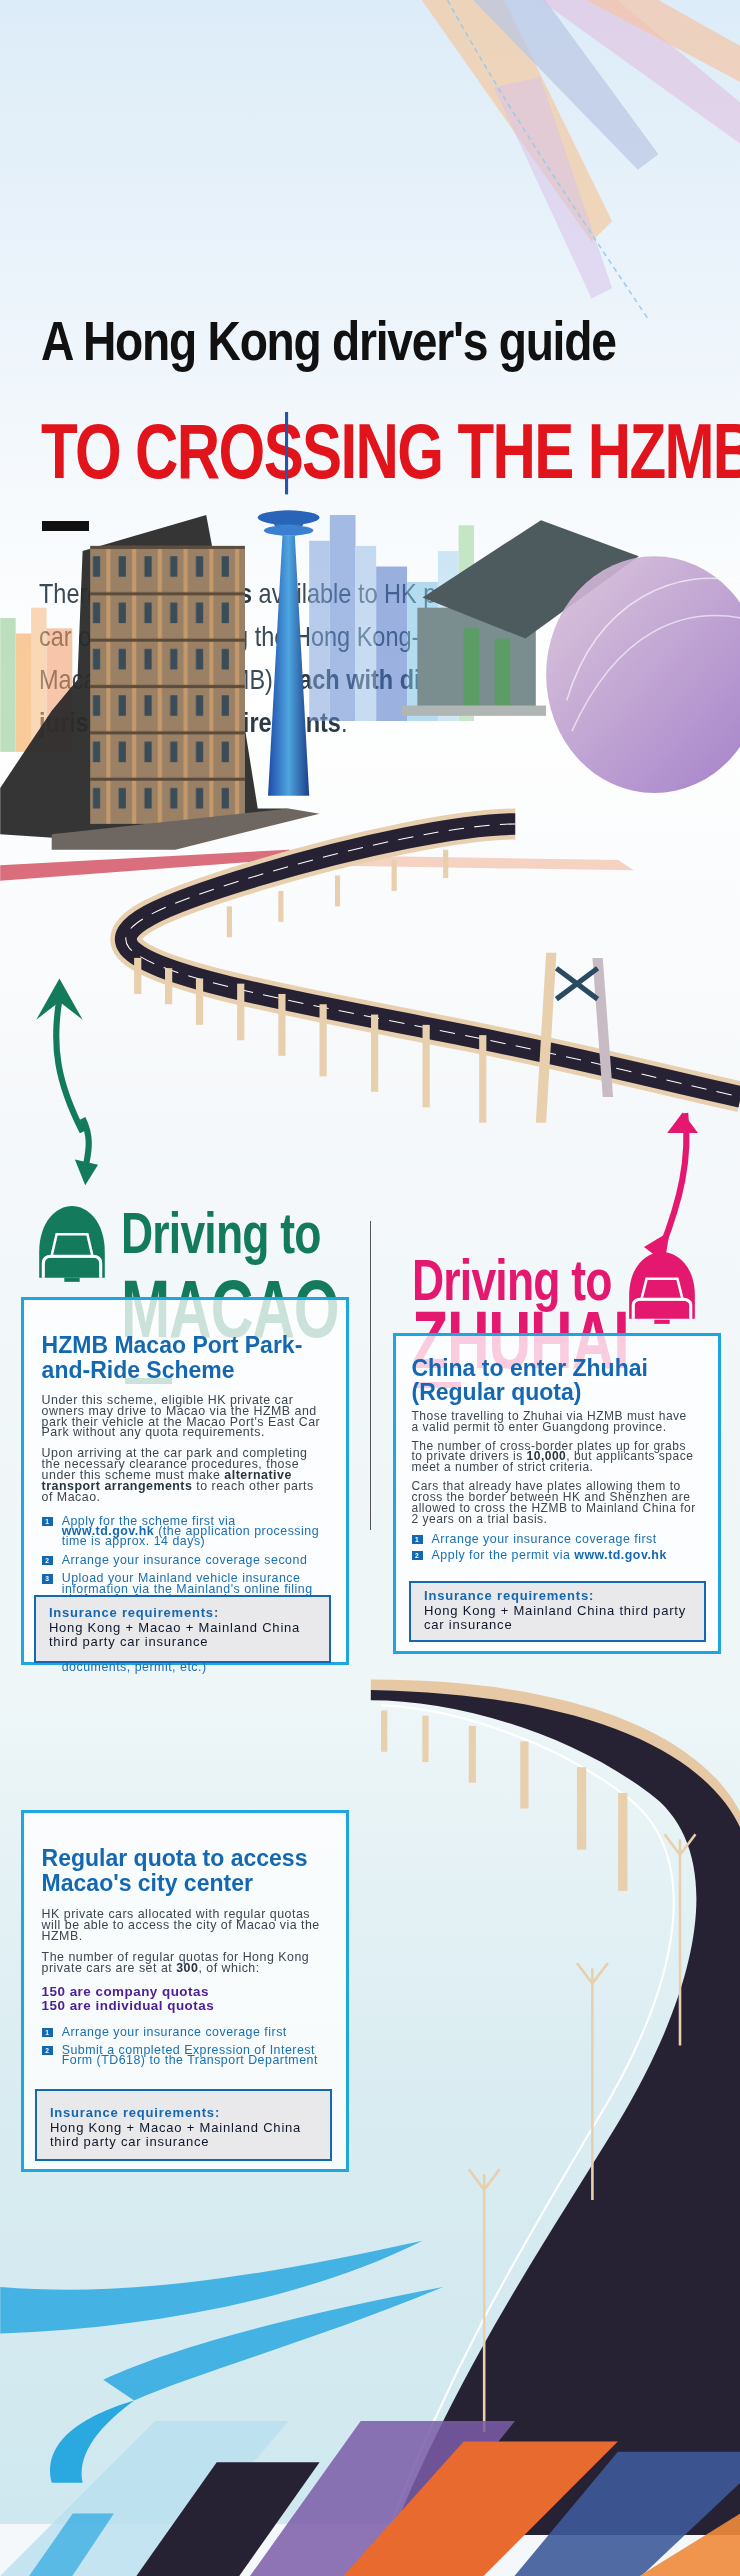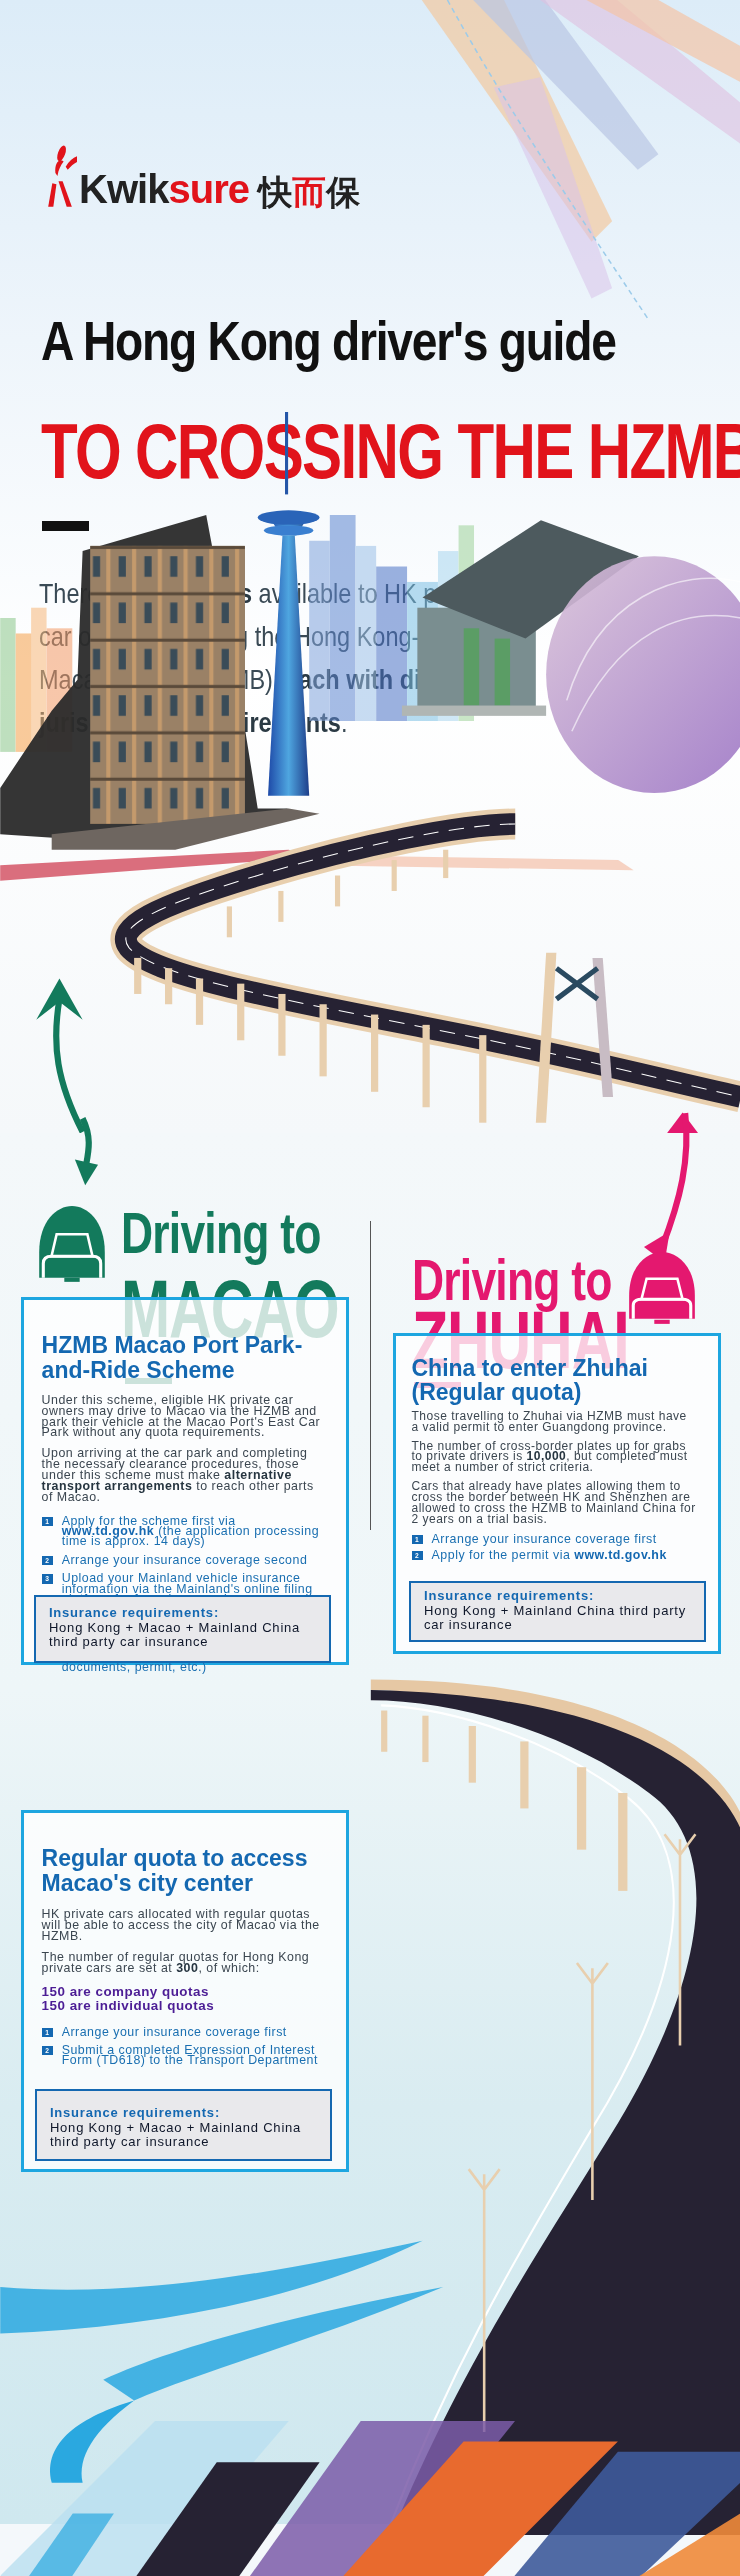--- a/index.html
+++ b/index.html
@@ -117,35 +117,20 @@
   <div class="hero">
     <svg class="hero-ribbons" viewBox="0 0 720 620">
       <polygon points="100,0 260,0 470,430 430,470" fill="#f2c9a0" opacity="0.7"></polygon>
       <polygon points="200,0 340,0 560,300 520,330" fill="#b9c6e4" opacity="0.7"></polygon>
       <polygon points="330,0 480,0 720,200 720,280" fill="#e0bfe0" opacity="0.6"></polygon>
       <polygon points="420,0 560,0 720,90 720,160" fill="#f4c4a6" opacity="0.7"></polygon>
       <polygon points="240,170 330,150 470,560 430,580" fill="#d8c2ea" opacity="0.55"></polygon>
       <path d="M150,0 C260,200 380,380 540,620" stroke="#9ccbea" stroke-width="3" stroke-dasharray="10,8" fill="none"></path>
     </svg>
 
-    <div class="logo">
-      <svg class="logo-mark" viewBox="0 0 70 200">
-        <ellipse cx="40" cy="92" rx="7" ry="16" fill="#e1131b" transform="rotate(20 40 92)"></ellipse>
-        <path d="M28,130 C26,110 36,100 44,108 C38,116 34,124 32,136 Z" fill="#e1131b"></path>
-        <path d="M48,118 C60,96 82,90 88,104 C74,104 62,112 52,124 Z" fill="#e1131b"></path>
-        <path d="M22,150 L14,196 L24,196 L30,152 Z" fill="#e1131b"></path>
-        <path d="M34,146 L50,196 L60,196 L42,146 Z" fill="#e1131b"></path>
-      </svg>
-      <div class="logo-text">
-        <span class="kwik">Kwik</span><span class="sure">sure</span>
-      </div>
-      <div class="logo-cn">
-        <span>快</span><span class="mid">而</span><span>保</span>
-      </div>
-    </div>
 
     <h1 class="hero-title">A Hong Kong driver's guide</h1>
     <h1 class="hero-title2">TO CROSSING THE HZMB</h1>
     <div class="hero-rule"></div>
 
     <p class="hero-intro">
       <span>There are </span><b>3 options</b><span> available to HK private car owners crossing the Hong Kong-Zhuhai-Macao Bridge (HZMB), </span><b>each with different jurisdictional requirements</b><span>.</span>
     </p>
 
     <svg class="illustration" viewBox="0 0 1438 1400">
@@ -326,21 +311,21 @@
     <div class="ins-box" style="left:11.3px;top:276px;width:297px;height:72px;padding-top:14.4px;">
       <div class="t">Insurance requirements:</div>
       <div class="d">Hong Kong + Macao + Mainland China third party car insurance</div>
     </div>
   </div>
 
   <div class="card" style="left:393px;top:1333px;width:328px;height:321px;padding:19.6px 20.6px 0 15.5px;">
     <h3 style="font-size:23px;line-height:24px;width:268px;">China to enter Zhuhai (Regular quota)</h3>
     <p style="margin-top:7.2px;font-size:12px;">Those travelling to Zhuhai via HZMB must have a valid permit to enter Guangdong province.</p>
     <p style="margin-top:8.2px;font-size:12px;">
-      <span>The number of cross-border plates up for grabs to private drivers is </span><b>10,000</b><span>, but completed must meet a number of strict criteria.</span>
+      <span>The number of cross-border plates up for grabs to private drivers is </span><b>10,000</b><span>, but applicants space meet a number of strict criteria.</span>
     </p>
     <p style="margin-top:8.2px;font-size:12px;">Cars that already have plates allowing them to cross the border between HK and Shenzhen are allowed to cross the HZMB to Mainland China for 2 years on a trial basis.</p>
     <ul class="steps" style="margin-top:9.3px;">
       <li style="margin-bottom:6.2px;">
           <span class="num">1</span>
           <span>Arrange your insurance coverage first</span>
         </li>
       <li>
           <span class="num">2</span>
           <span><span>Apply for the permit via </span><b>www.td.gov.hk</b></span>

